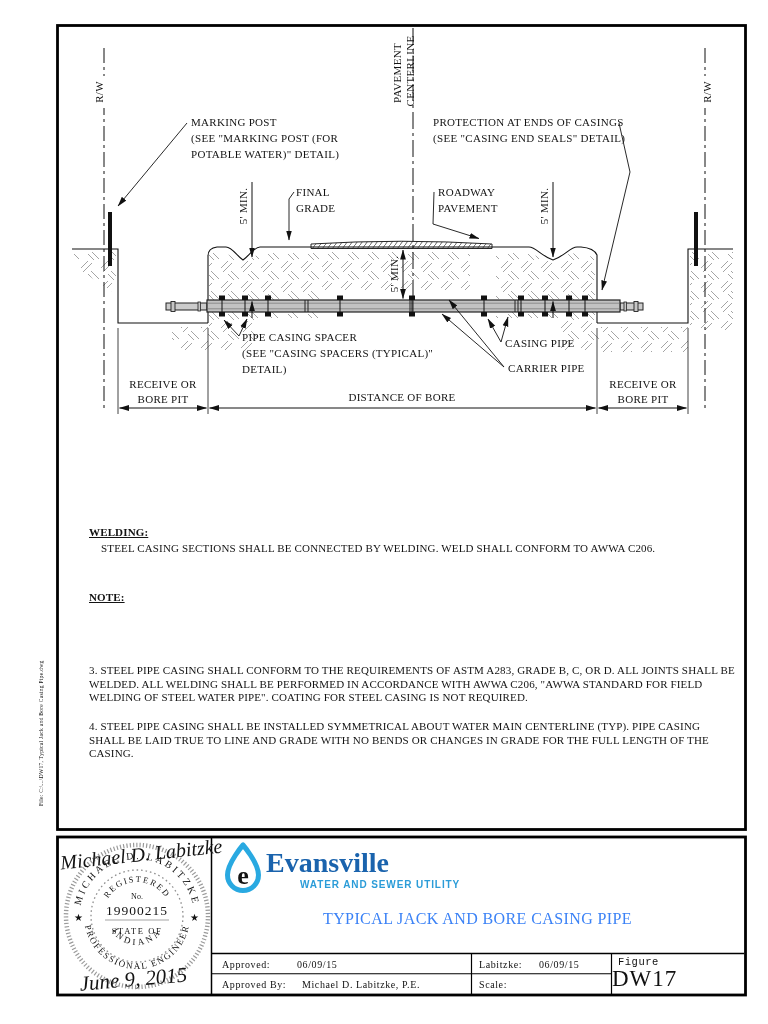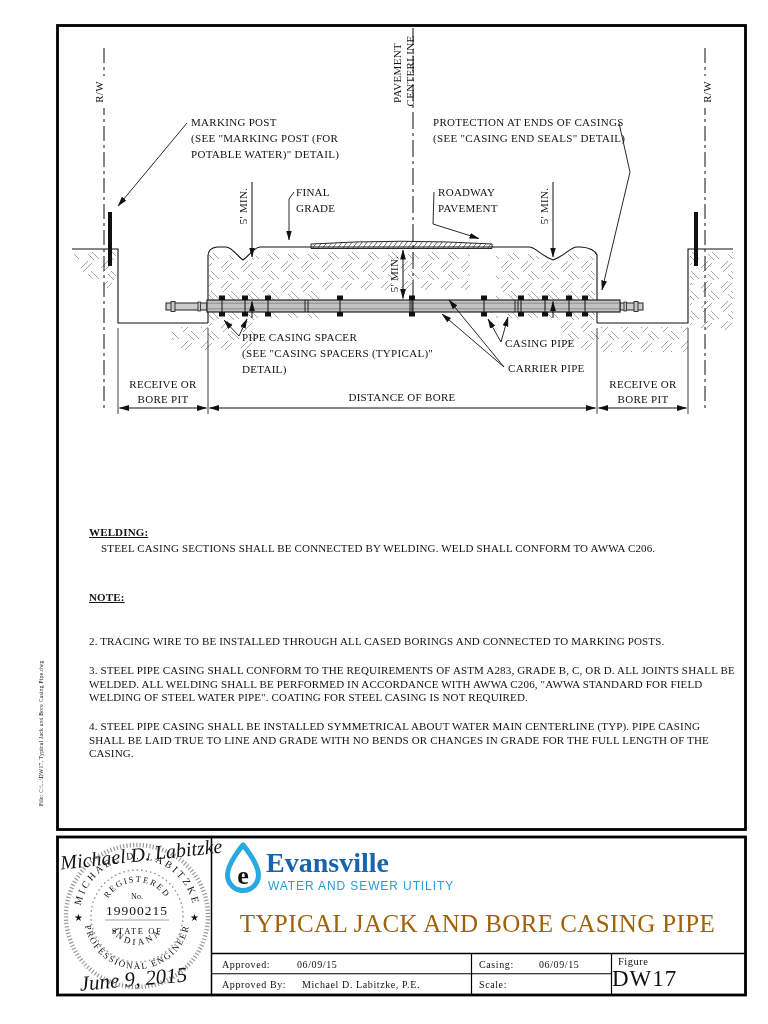--- a/index.html
+++ b/index.html
@@ -4,23 +4,23 @@
 <style>
   html,body{margin:0;padding:0;background:#ffffff;}
   #sheet{position:relative;width:768px;height:1024px;background:#ffffff;overflow:hidden;
          font-family:"Liberation Serif",serif;color:#111;}
   #linework{position:absolute;left:0;top:0;overflow:visible;}
   .htext{position:absolute;white-space:pre;}
   .notes{font-size:11px;letter-spacing:.15px;line-height:13.6px;color:#131313;}
   .nhead{font-weight:bold;text-decoration:underline;}
   .nblock{position:absolute;left:89px;width:648px;}
   .tb-label{font-size:10px;letter-spacing:.6px;color:#111;}
-  .big-title{font-size:25px;letter-spacing:.4px;text-align:center;color:#a16207;}
+  .big-title{font-size:16px;letter-spacing:.4px;text-align:center;color:#3b82f6;}
   .logo-name{font-weight:bold;font-size:28px;font-family:"Liberation Serif",serif;}
-  .logo-sub{font-weight:normal;font-size:12px;letter-spacing:.9px;font-family:"Liberation Sans",sans-serif;}
+  .logo-sub{font-weight:bold;font-size:10px;letter-spacing:.9px;font-family:"Liberation Sans",sans-serif;margin-left:32px;}
   .fig-label{font-size:10.5px;letter-spacing:.5px;}
   .fig-value{font-size:23px;letter-spacing:1px;text-align:left;}
   svg text{font-family:"Liberation Serif",serif;fill:#131313;}
 </style>
 </head>
 <body>
 
 <div id="sheet">
 
 <svg id="linework" width="768" height="1024" viewBox="0 0 768 1024">
@@ -251,32 +251,31 @@
 
   <g transform="translate(224 842)">
     <path d="M19,3 C19,3 3.5,21 3.5,33 a15.5,15.5 0 0 0 31,0 C34.5,21 19,3 19,3 Z" fill="#ffffff" stroke="#29a9e1" stroke-width="5" stroke-linejoin="round"></path>
     <text x="19" y="42" text-anchor="middle" font-size="26" font-weight="bold" font-family="Liberation Sans, sans-serif" fill="#29a9e1">e</text>
   </g>
 </svg>
 
 <div class="nblock notes nhead htext" style="top:526px;">WELDING:</div>
 <div class="nblock notes" style="top:542px;margin-left:12px;">STEEL CASING SECTIONS SHALL BE CONNECTED BY WELDING. WELD SHALL CONFORM TO AWWA C206.</div>
 <div class="nblock notes nhead htext" style="top:591px;">NOTE:</div>
-<div class="nblock notes" style="top:635px;">2. TRACING WIRE TO BE INSTALLED THROUGH ALL CASED BORINGS AND CONNECTED TO MARKING POSTS.</div>
 <div class="nblock notes" style="top:664px;"><span>3. STEEL PIPE CASING SHALL CONFORM TO THE REQUIREMENTS OF ASTM A283, GRADE B, C, OR D. ALL JOINTS SHALL BE WELDED. ALL WELDING SHALL BE PERFORMED IN ACCORDANCE WITH AWWA C206, "AWWA STANDARD FOR FIELD WELDING OF STEEL WATER PIPE". COATING FOR STEEL CASING IS </span><span style="">NOT</span><span> REQUIRED.</span></div>
 <div class="nblock notes" style="top:720px;">4. STEEL PIPE CASING SHALL BE INSTALLED SYMMETRICAL ABOUT WATER MAIN CENTERLINE (TYP). PIPE CASING SHALL BE LAID TRUE TO LINE AND GRADE WITH NO BENDS OR CHANGES IN GRADE FOR THE FULL LENGTH OF THE CASING.</div>
 
 <div class="htext logo-name" style="left:266px;top:847px;color:#1a63ad;">Evansville</div>
 <div class="htext logo-sub" style="left:268px;top:879px;color:#2b9cd8;">WATER AND SEWER UTILITY</div>
 <div class="htext big-title" style="left:212px;top:910px;width:531px;">TYPICAL JACK AND BORE CASING PIPE</div>
 
 <div class="htext tb-label" style="left:222px;top:959px;">Approved:</div>
 <div class="htext tb-label" style="left:297px;top:959px;">06/09/15</div>
 <div class="htext tb-label" style="left:222px;top:979px;">Approved By:</div>
 <div class="htext tb-label" style="left:302px;top:979px;">Michael D. Labitzke, P.E.</div>
-<div class="htext tb-label" style="left:479px;top:959px;">Casing:</div>
+<div class="htext tb-label" style="left:479px;top:959px;">Labitzke:</div>
 <div class="htext tb-label" style="left:539px;top:959px;">06/09/15</div>
 <div class="htext tb-label" style="left:479px;top:979px;">Scale:</div>
 <div class="htext tb-label" style="left:524px;top:1025px;">N.T.S.</div>
-<div class="htext fig-label" style="left:618px;top:956px;">Figure</div>
+<div class="htext fig-label" style="left:618px;top:956px;font-family:Liberation Mono, monospace;">Figure</div>
 <div class="htext fig-value" style="left:612px;top:966px;width:131px;">DW17</div>
 
 </div>
 
 </body></html>

